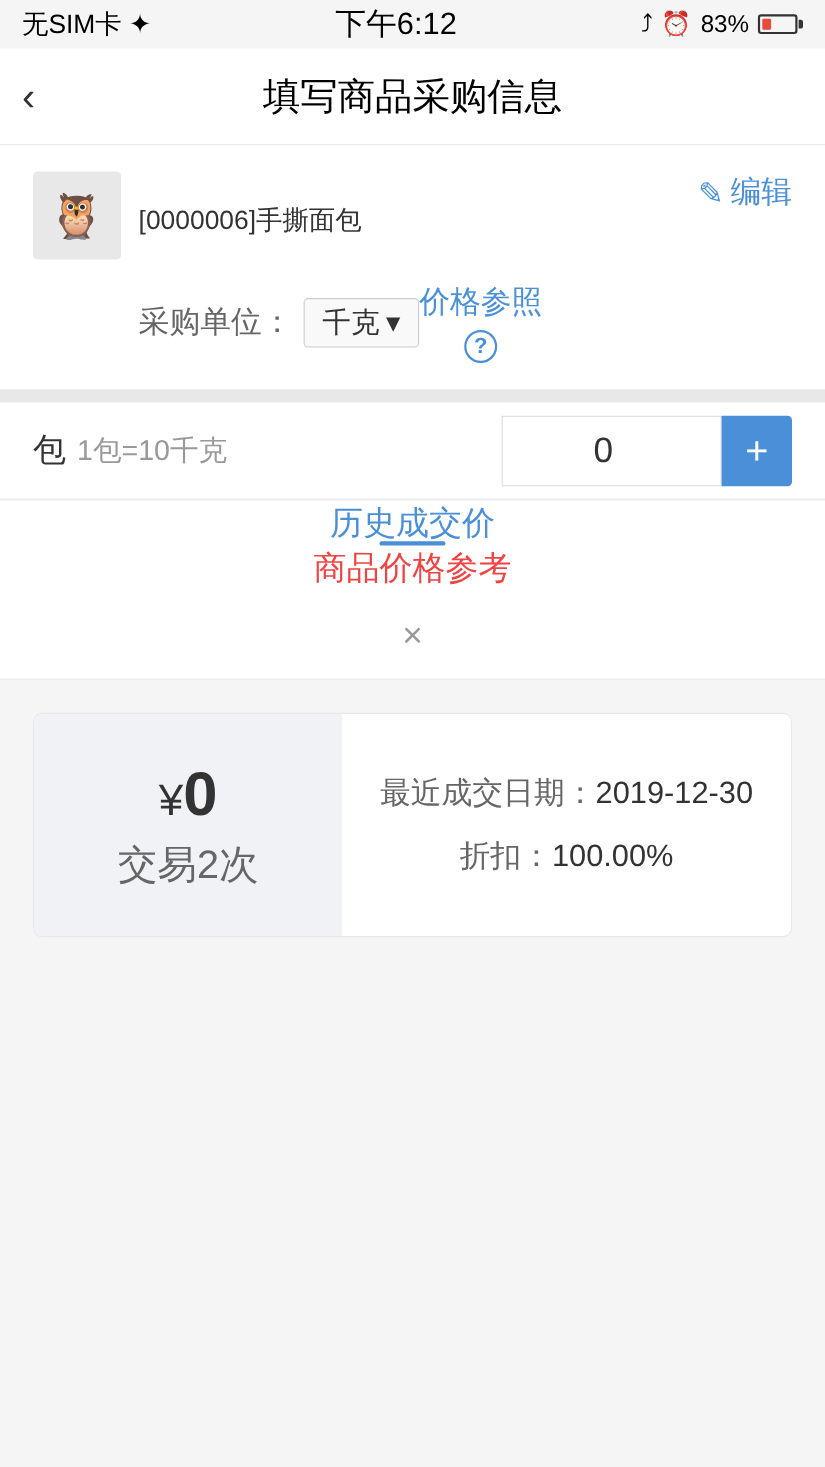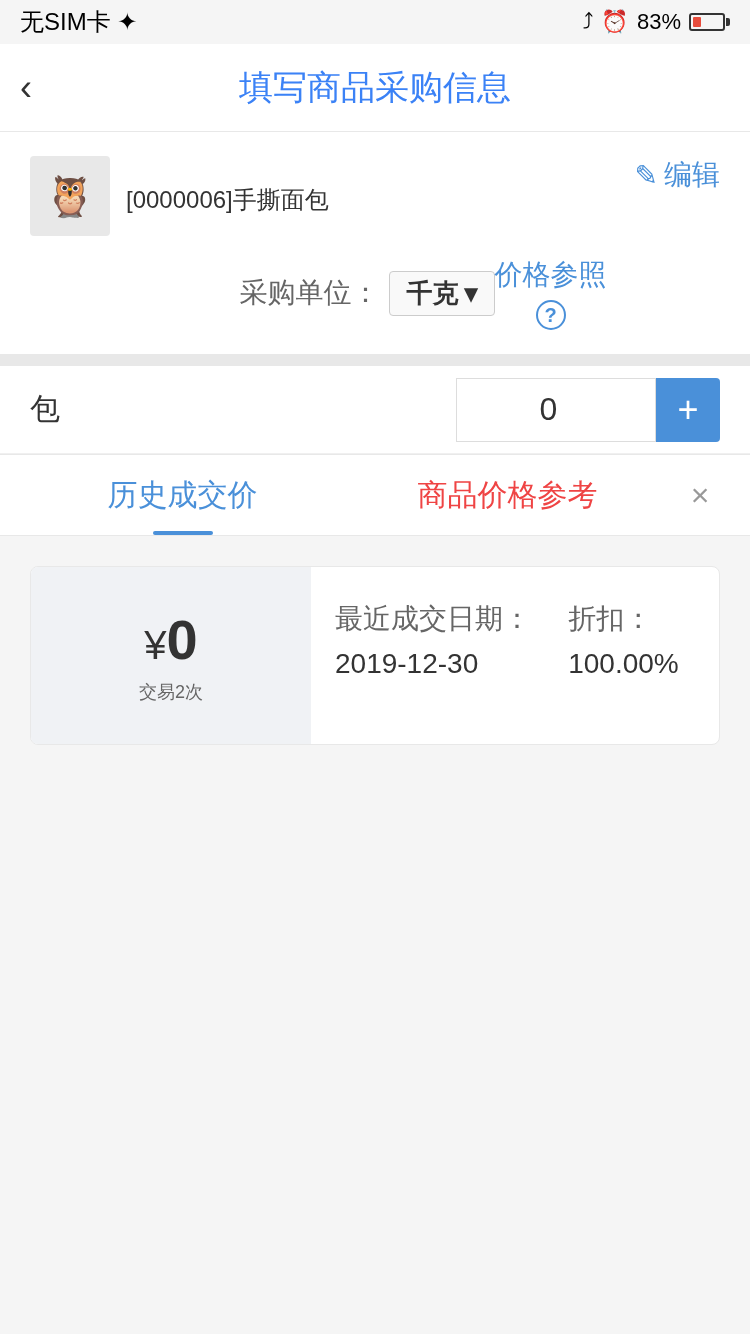--- a/index.html
+++ b/index.html
@@ -84,21 +84,21 @@
     .nav-back {
       position: absolute;
       left: 20px;
       font-size: 36px;
       color: #333;
       cursor: pointer;
     }
     .nav-title {
       font-size: 34px;
       font-weight: 500;
-      color: #3b82f6;
+      color: #000000;
     }
 
     
     .product-section {
       background: #ffffff;
       padding: 24px 30px;
       margin-bottom: 0;
     }
     .product-header {
       display: flex;
@@ -134,41 +134,40 @@
       display: flex;
       align-items: center;
       gap: 6px;
       color: #4a90d9;
       font-size: 28px;
       cursor: pointer;
     }
     .product-meta {
       display: flex;
       align-items: center;
-      justify-content: center;
+      justify-content: flex-start;
       padding-left: 96px;
     }
     .unit-row {
       display: flex;
       align-items: center;
       gap: 10px;
       font-size: 28px;
       color: #666;
     }
     .unit-select {
       border: 1px solid #ccc;
       border-radius: 4px;
       padding: 4px 16px;
       font-size: 26px;
       color: #333;
       background: #f9f9f9;
       display: flex;
       align-items: center;
       gap: 6px;
-      font-weight: bold;
     }
     .price-ref {
       display: flex;
       align-items: center;
       gap: 6px;
       color: #4a90d9;
       font-size: 28px;
       cursor: pointer;
       flex-direction: column;
     }
@@ -249,20 +248,21 @@
     .tab-section {
       background: #ffffff;
       border-top: 1px solid #e8e8e8;
       border-bottom: 1px solid #e8e8e8;
     }
     .tab-bar {
       display: flex;
       align-items: center;
       position: relative;
       padding: 0 20px;
+      flex-direction: column;
     }
     .tab-item {
       flex: 1;
       height: 80px;
       display: flex;
       flex-direction: column;
       align-items: center;
       justify-content: center;
       font-size: 30px;
       cursor: pointer;
@@ -322,48 +322,50 @@
     .price-amount {
       font-size: 56px;
       font-weight: bold;
       color: #333;
     }
     .price-currency {
       font-size: 40px;
       font-weight: normal;
     }
     .transaction-count {
-      font-size: 18px;
+      font-size: 36px;
       color: #666;
       margin-top: 8px;
     }
     .card-right {
       flex: 1;
       padding: 30px 24px;
       display: flex;
-      flex-direction: row;
+      flex-direction: column;
       justify-content: center;
       gap: 12px;
+      text-align: center;
     }
     .info-line {
       font-size: 28px;
       color: #333;
       line-height: 1.6;
     }
     .info-label {
       color: #666;
     }
   </style>
 </head>
 <body>
 
 <div class="status-bar">
   <div class="status-left">
     <span>无SIM卡 ✦</span>
   </div>
+  <div class="status-center">下午6:12</div>
   <div class="status-right">
     <span>⤴</span>
     <span>⏰</span>
     <span>83%</span>
     <span class="battery-icon">
       <span class="battery-body">
         <span class="battery-fill"></span>
       </span>
         <span class="battery-cap"></span>
     </span>
@@ -403,20 +405,21 @@
       </div>
     </div>
   </div>
 </div>
 
 <div class="section-divider"></div>
 
 <div class="quantity-row">
   <div class="quantity-label">
     <span class="unit-tag">包</span>
+    <span class="unit-hint">1包=10千克</span>
   </div>
   <div class="quantity-control">
     <input class="qty-input" type="number" value="0" style="">
     <button class="qty-plus">+</button>
   </div>
 </div>
 
 <div class="tab-section">
   <div class="tab-bar">
     <div class="tab-item active">

